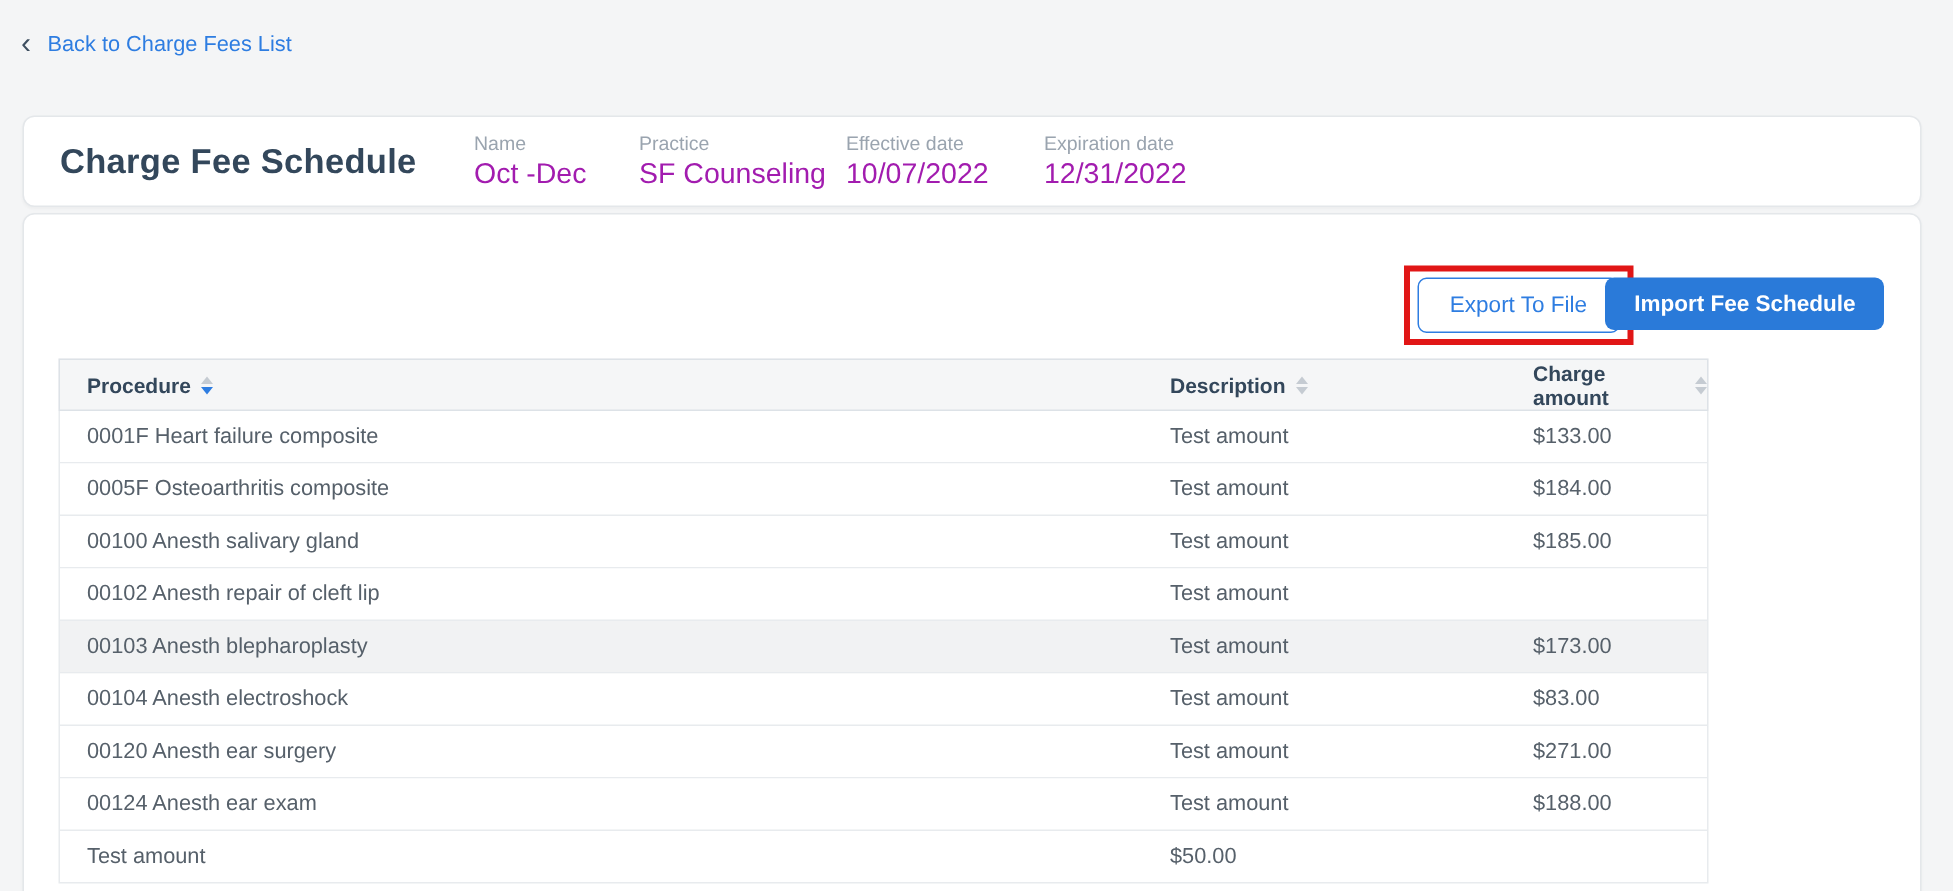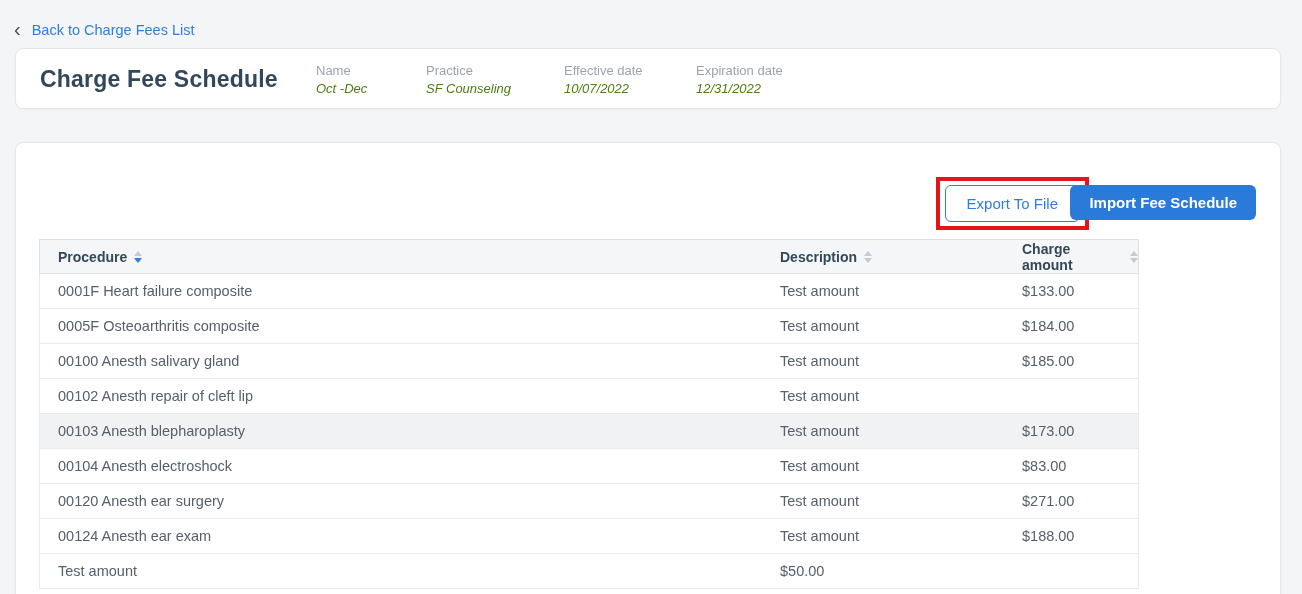--- a/index.html
+++ b/index.html
@@ -38,21 +38,21 @@
   
   .card {
     position: absolute;
     left: 15px;
     width: 1266px;
     background: #ffffff;
     border: 1px solid #e4e7ea;
     border-radius: 8px;
     box-shadow: 0 1px 2px rgba(0,0,0,0.03);
   }
-  .header-card { top: 48px; height: 61px; padding-left: 24px; }
+  .header-card { top: 77px; height: 61px; padding-left: 24px; }
   .main-card  { top: 142px; height: 472px; }
   
   .page-title {
     position: absolute;
     left: 24px;
     top: 50%;
     transform: translateY(-50%);
     margin: 0;
     font-size: 23px;
     font-weight: 700;
@@ -68,23 +68,22 @@
   }
   .field:nth-child(1) { width: 110px; }
   .field:nth-child(2) { width: 138px; }
   .field:nth-child(3) { width: 132px; }
   .flabel {
     font-size: 13px;
     color: #9aa4af;
     margin-bottom: 3px;
   }
   .fvalue {
-    font-size: 13px;
-    color: #4d7c0f;
-    font-style: italic;
+    font-size: 19px;
+    color: #a21caf;
   }
   
   .annotation-box {
     position: absolute;
     top: 34px;
     right: 191px;
     border: 4px solid #e11616;
     padding: 4px 5px;
     background: transparent;
   }

